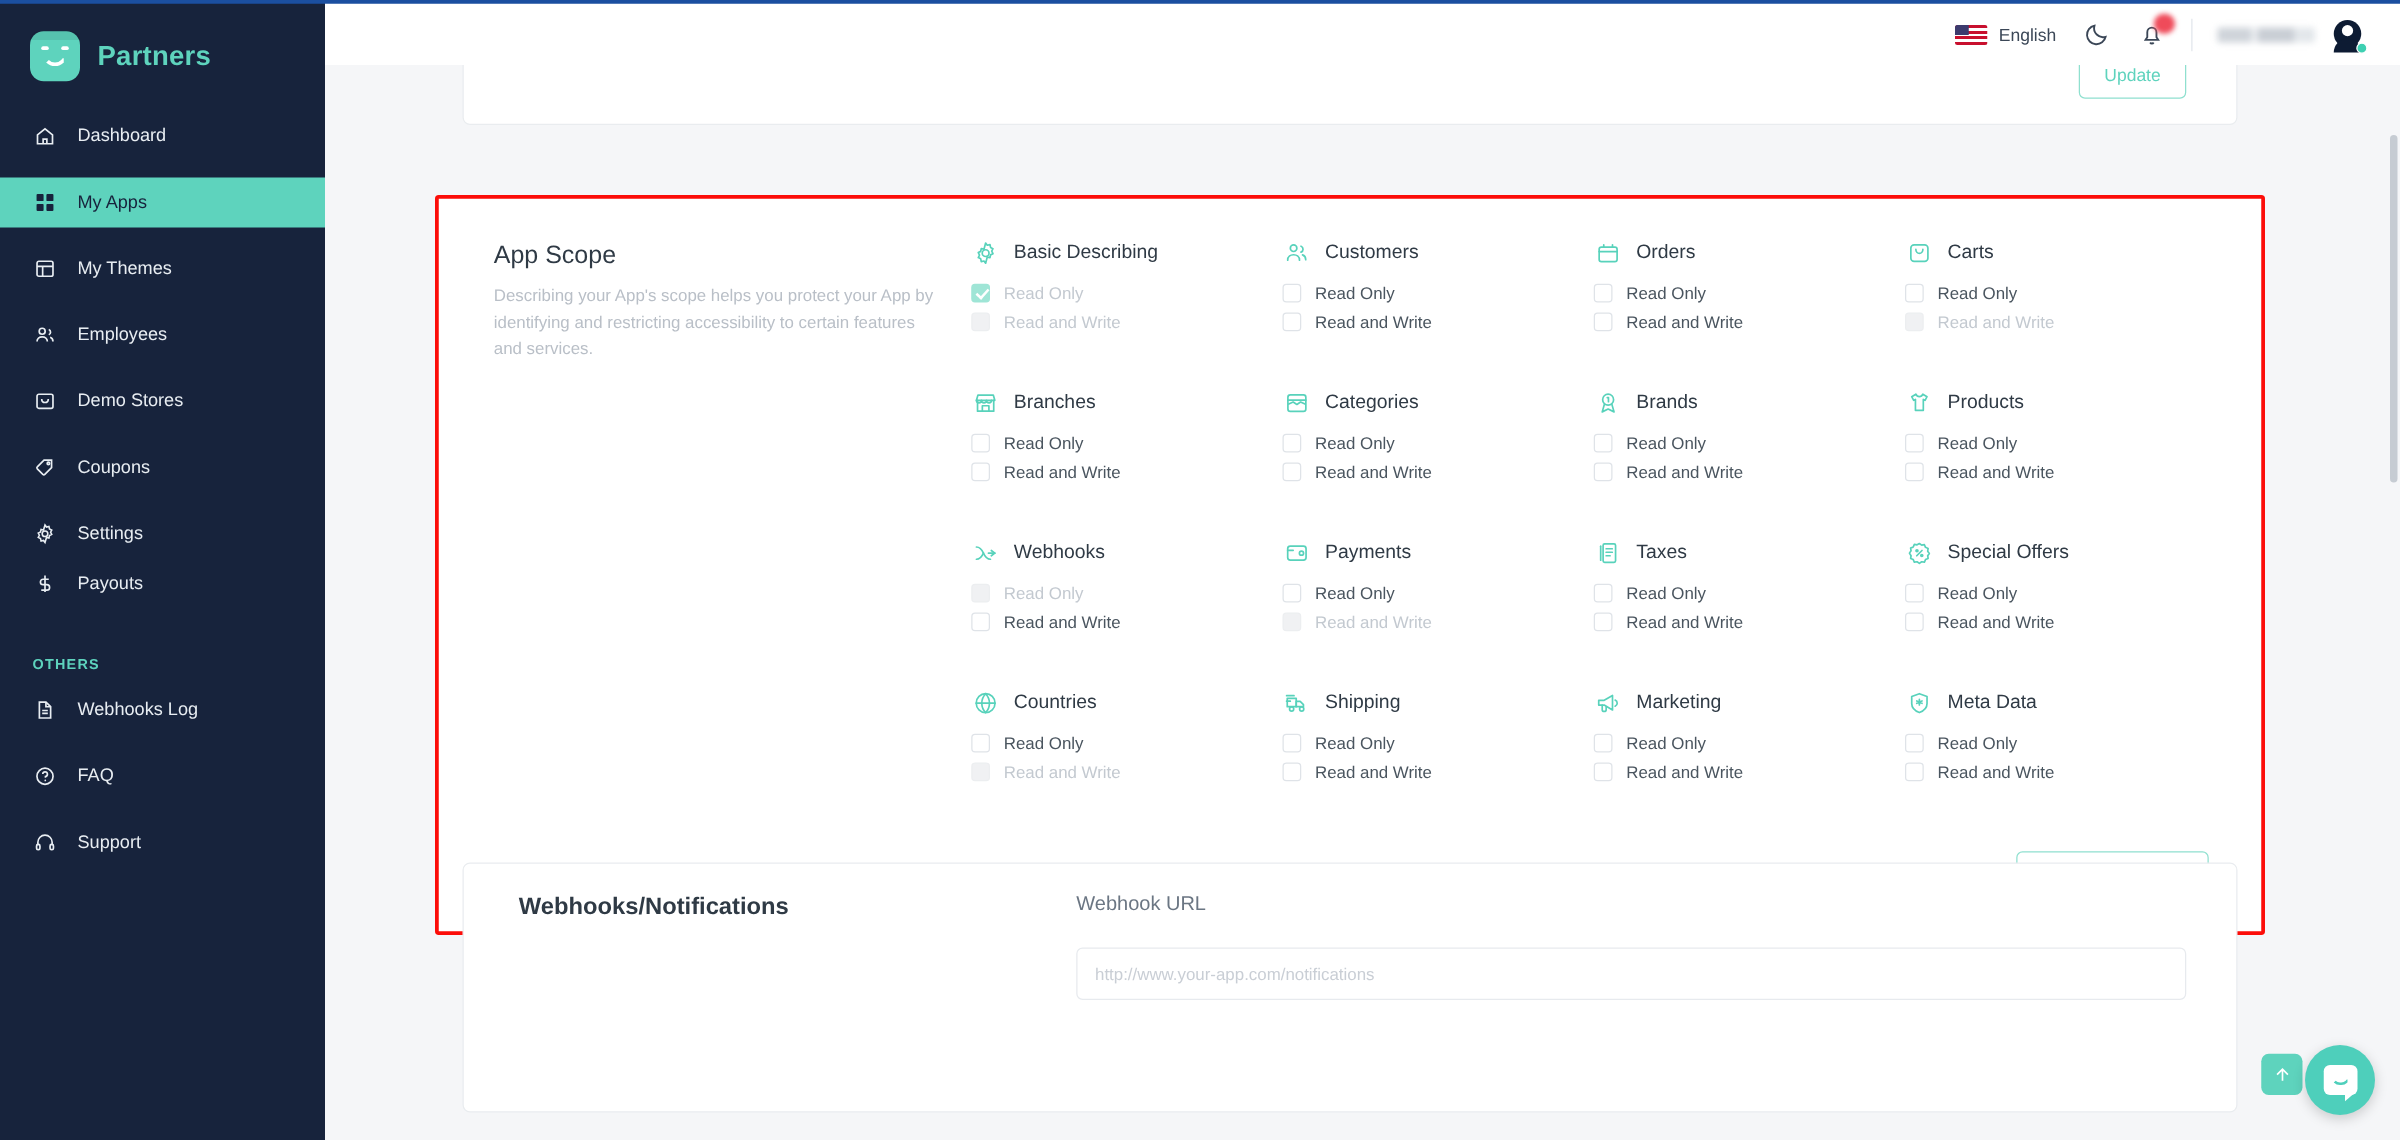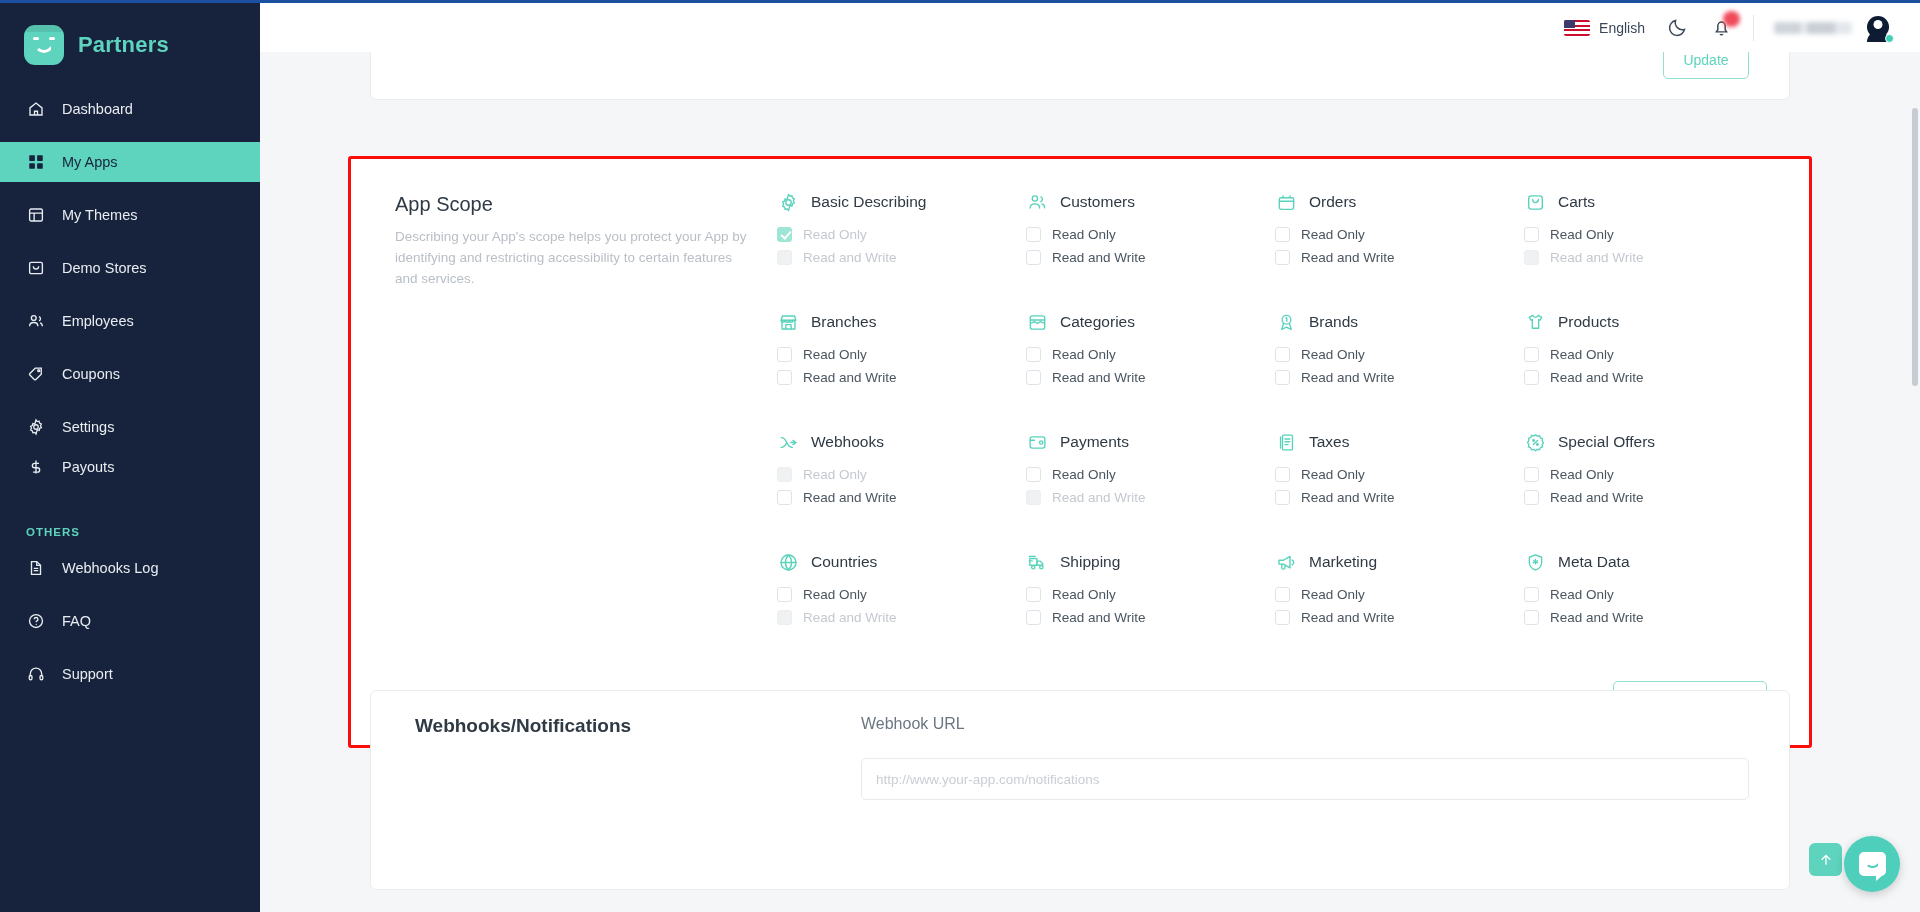--- a/index.html
+++ b/index.html
@@ -200,35 +200,35 @@
             <svg viewBox="0 0 24 24" fill="none" stroke="currentColor" stroke-width="1.8">
               <rect x="3.5" y="4" width="17" height="16" rx="2"></rect>
               <path d="M3.5 9.5h17M9.5 9.5V20"></path>
             </svg>
           </span>
         <span>My Themes</span>
       </div>
       <div class="nav-item" style="margin-bottom:13px">
         <span class="ico">
             <svg viewBox="0 0 24 24" fill="none" stroke="currentColor" stroke-width="1.8">
-              <rect x="3.5" y="4.5" width="17" height="15" rx="2"></rect>
-              <path d="M8.5 9.5c0 2.2 1.6 3.8 3.5 3.8s3.5-1.6 3.5-3.8"></path>
-            </svg>
-          </span>
-        <span>Demo Stores</span>
-      </div>
-      <div class="nav-item" style="margin-bottom:13px">
-        <span class="ico">
-            <svg viewBox="0 0 24 24" fill="none" stroke="currentColor" stroke-width="1.8">
               <circle cx="9" cy="8" r="3.2"></circle>
               <path d="M3.5 19c0-3 2.5-5 5.5-5s5.5 2 5.5 5"></path>
               <path d="M16 6.2a3 3 0 0 1 0 5.6M17.5 14.4c1.9.6 3 2.3 3 4.6"></path>
             </svg>
           </span>
         <span>Employees</span>
+      </div>
+      <div class="nav-item" style="margin-bottom:13px">
+        <span class="ico">
+            <svg viewBox="0 0 24 24" fill="none" stroke="currentColor" stroke-width="1.8">
+              <rect x="3.5" y="4.5" width="17" height="15" rx="2"></rect>
+              <path d="M8.5 9.5c0 2.2 1.6 3.8 3.5 3.8s3.5-1.6 3.5-3.8"></path>
+            </svg>
+          </span>
+        <span>Demo Stores</span>
       </div>
       <div class="nav-item" style="margin-bottom:13px">
         <span class="ico">
             <svg viewBox="0 0 24 24" fill="none" stroke="currentColor" stroke-width="1.8">
               <path d="M3.8 11.3 11 4.2h8v8l-7.2 7.1a1.5 1.5 0 0 1-2.1 0l-5.9-5.9a1.5 1.5 0 0 1 0-2.1z"></path>
               <circle cx="15.6" cy="7.6" r="1.3"></circle>
             </svg>
           </span>
         <span>Coupons</span>
       </div>

